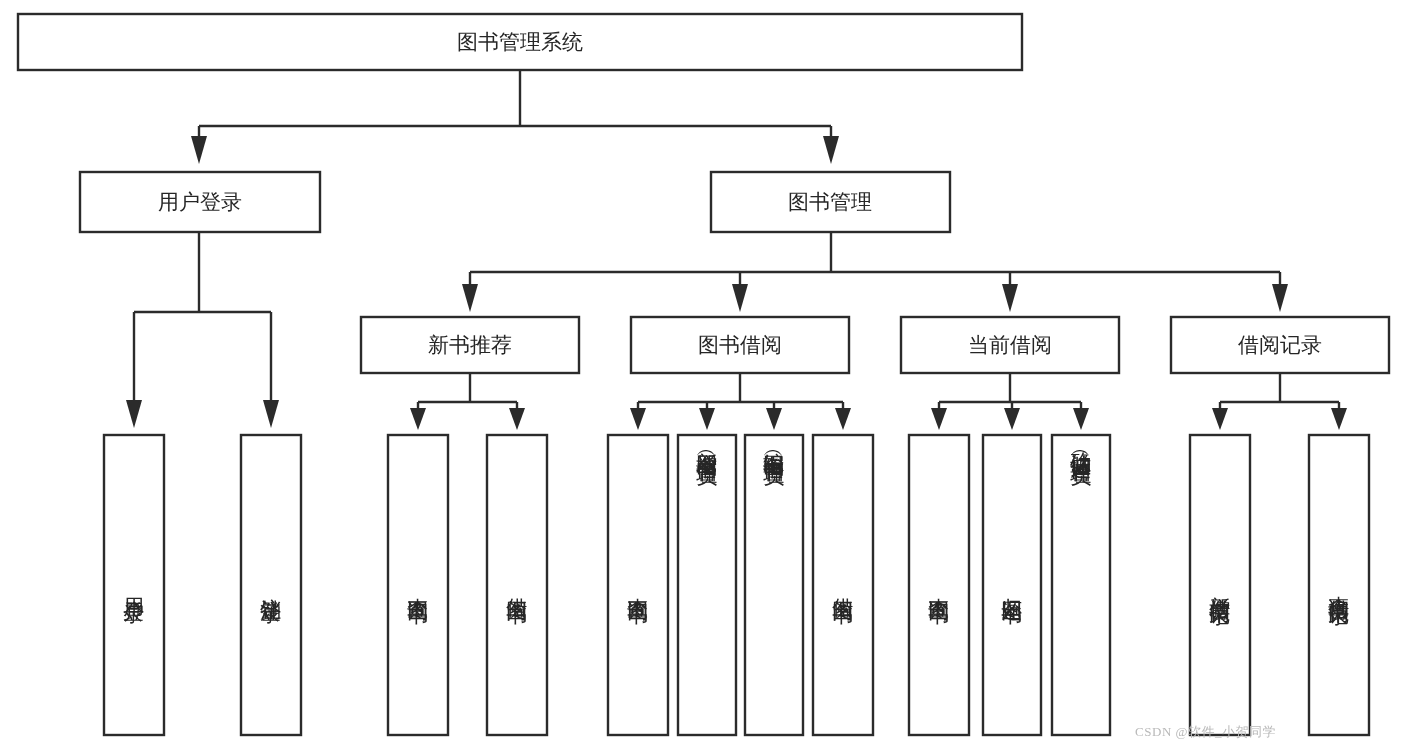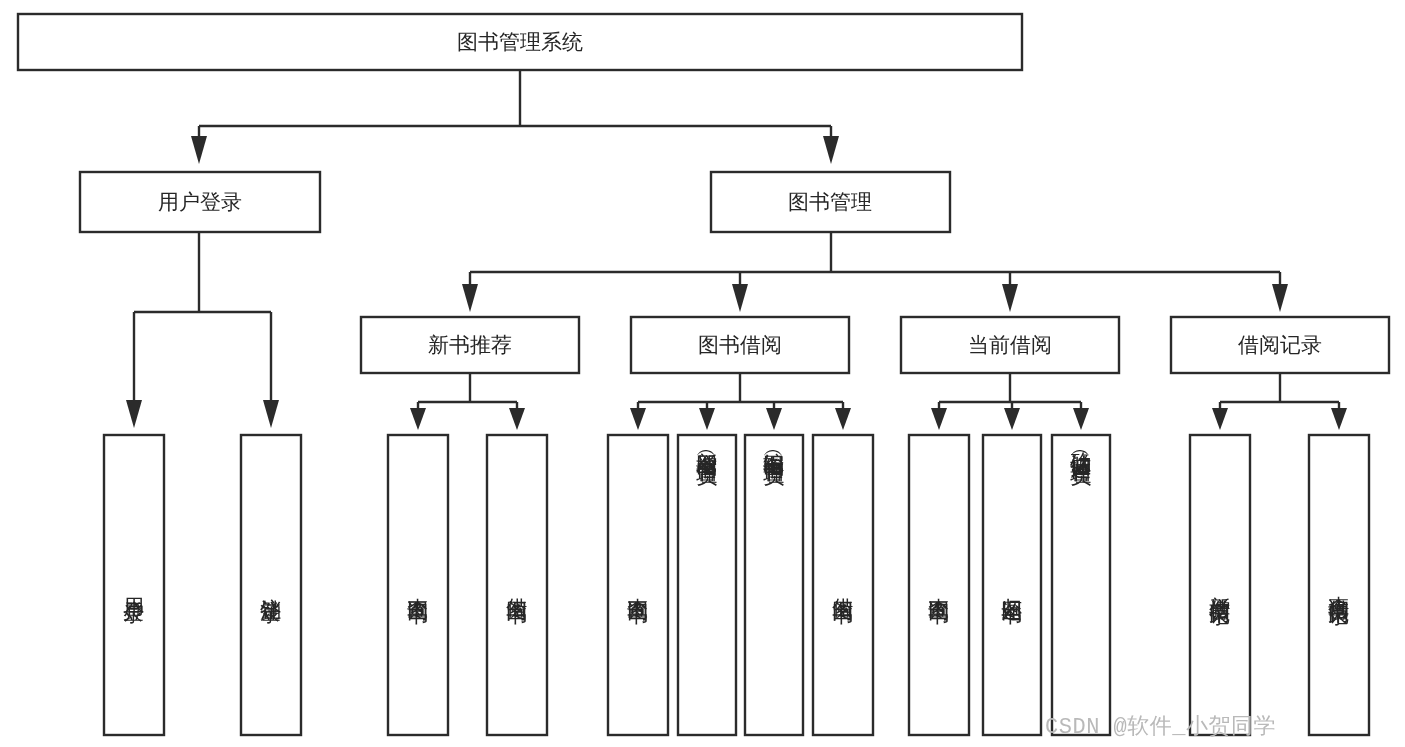--- a/index.html
+++ b/index.html
@@ -67,22 +67,22 @@
     line-height: 1.32;
     color: #262626;
     letter-spacing: 2px;
     white-space: nowrap;
     text-align: center;
   }
   .watermark {
     position: absolute;
     right: 10px;
     bottom: 6px;
-    font-family: Liberation Mono, monospace;
-    font-size: 22px;
+    font-family: Liberation Serif, serif;
+    font-size: 13px;
     color: #b9b9b9;
     letter-spacing: 0.5px;
     user-select: none;
   }
 </style>
 </head>
 <body>
 
 <div id="diagram-root">
 

